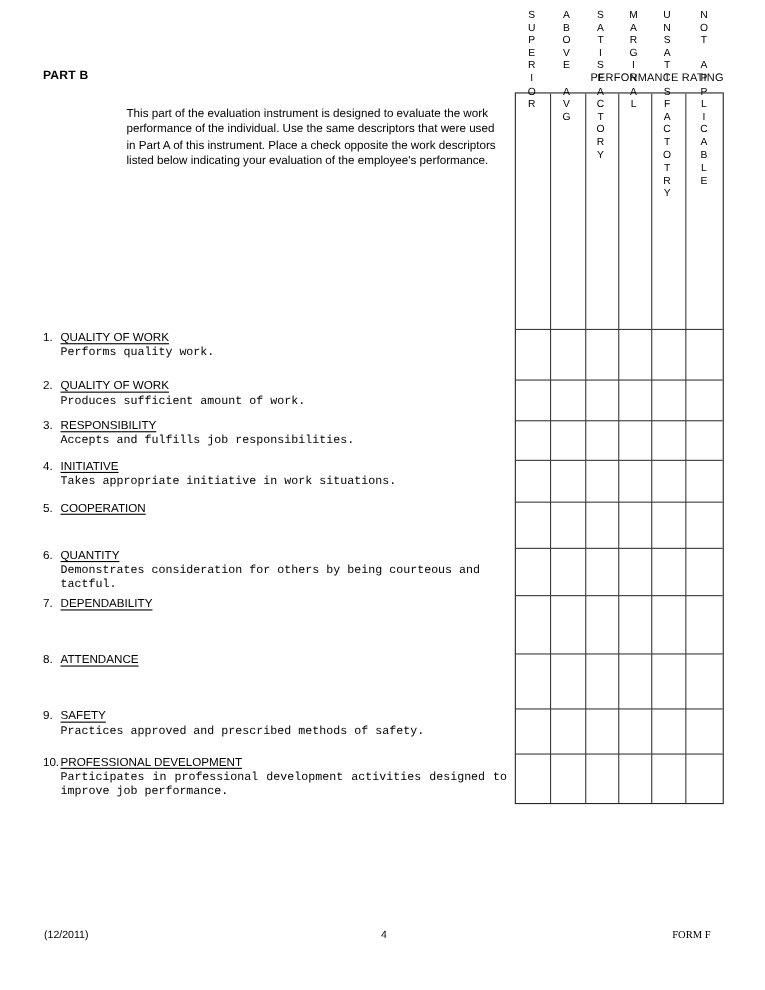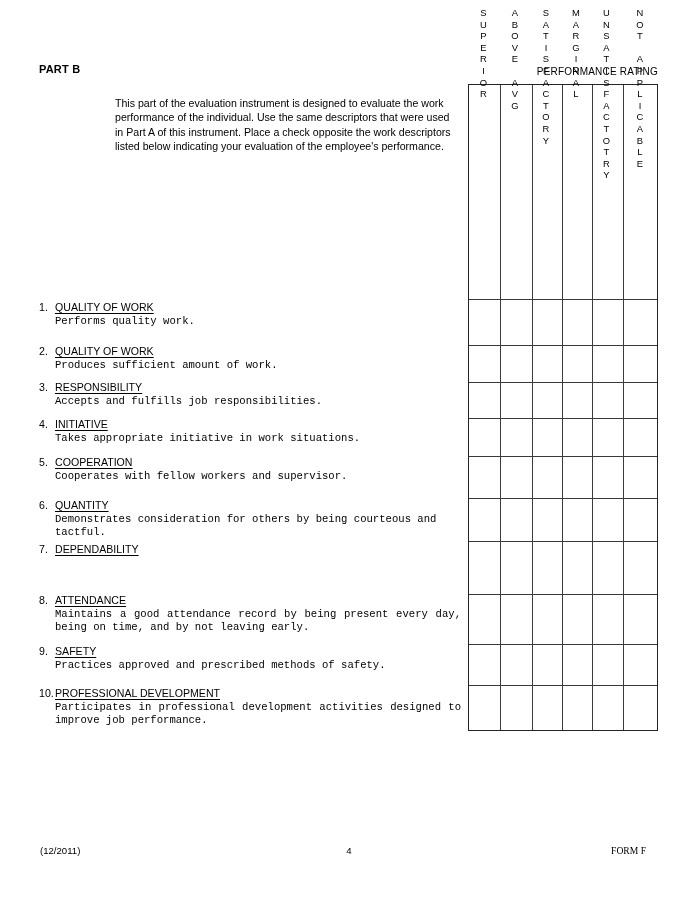--- a/index.html
+++ b/index.html
@@ -276,21 +276,20 @@
     <div class="body">
       <span class="title">INITIATIVE</span>
       <div class="desc">Takes appropriate initiative in work situations.</div>
     </div>
   </div>
 
   <div class="item" style="top:456px;">
     <span class="num">5.</span>
     <div class="body">
       <span class="title">COOPERATION</span>
-      <div class="desc">Cooperates with fellow workers and supervisor.</div>
     </div>
   </div>
 
   <div class="item" style="top:499px;">
     <span class="num">6.</span>
     <div class="body">
       <span class="title">QUANTITY</span>
       <div class="desc">Demonstrates consideration for others by being courteous and tactful.</div>
     </div>
   </div>
@@ -299,21 +298,20 @@
     <span class="num">7.</span>
     <div class="body">
       <span class="title">DEPENDABILITY</span>
     </div>
   </div>
 
   <div class="item" style="top:594px;">
     <span class="num">8.</span>
     <div class="body">
       <span class="title">ATTENDANCE</span>
-      <div class="desc justify">Maintains a good attendance record by being present every day, being on time, and by not leaving early.</div>
     </div>
   </div>
 
   <div class="item" style="top:645px;">
     <span class="num">9.</span>
     <div class="body">
       <span class="title">SAFETY</span>
       <div class="desc">Practices approved and prescribed methods of safety.</div>
     </div>
   </div>

